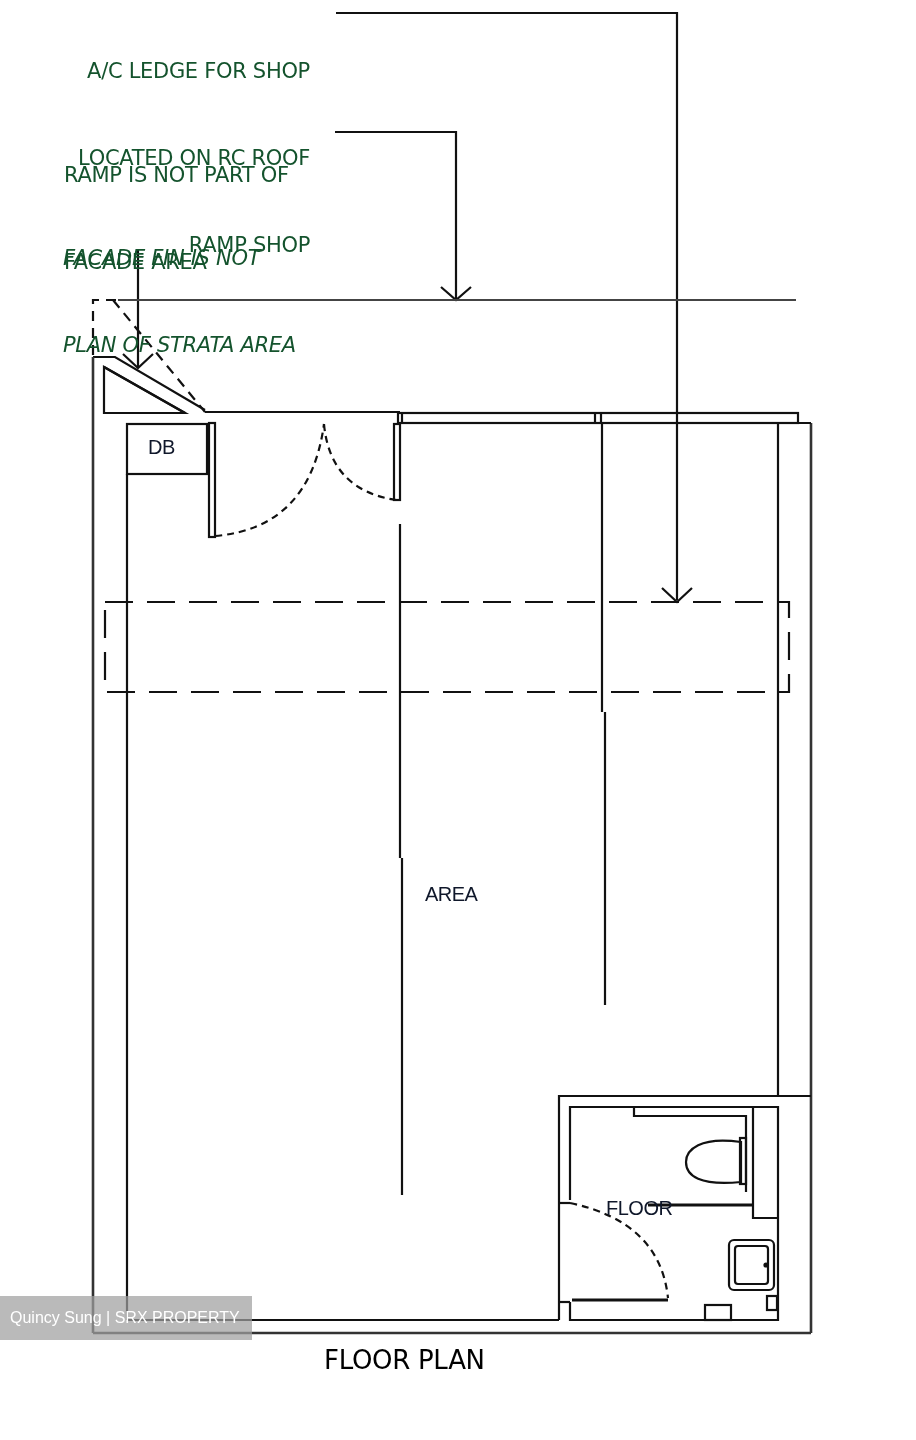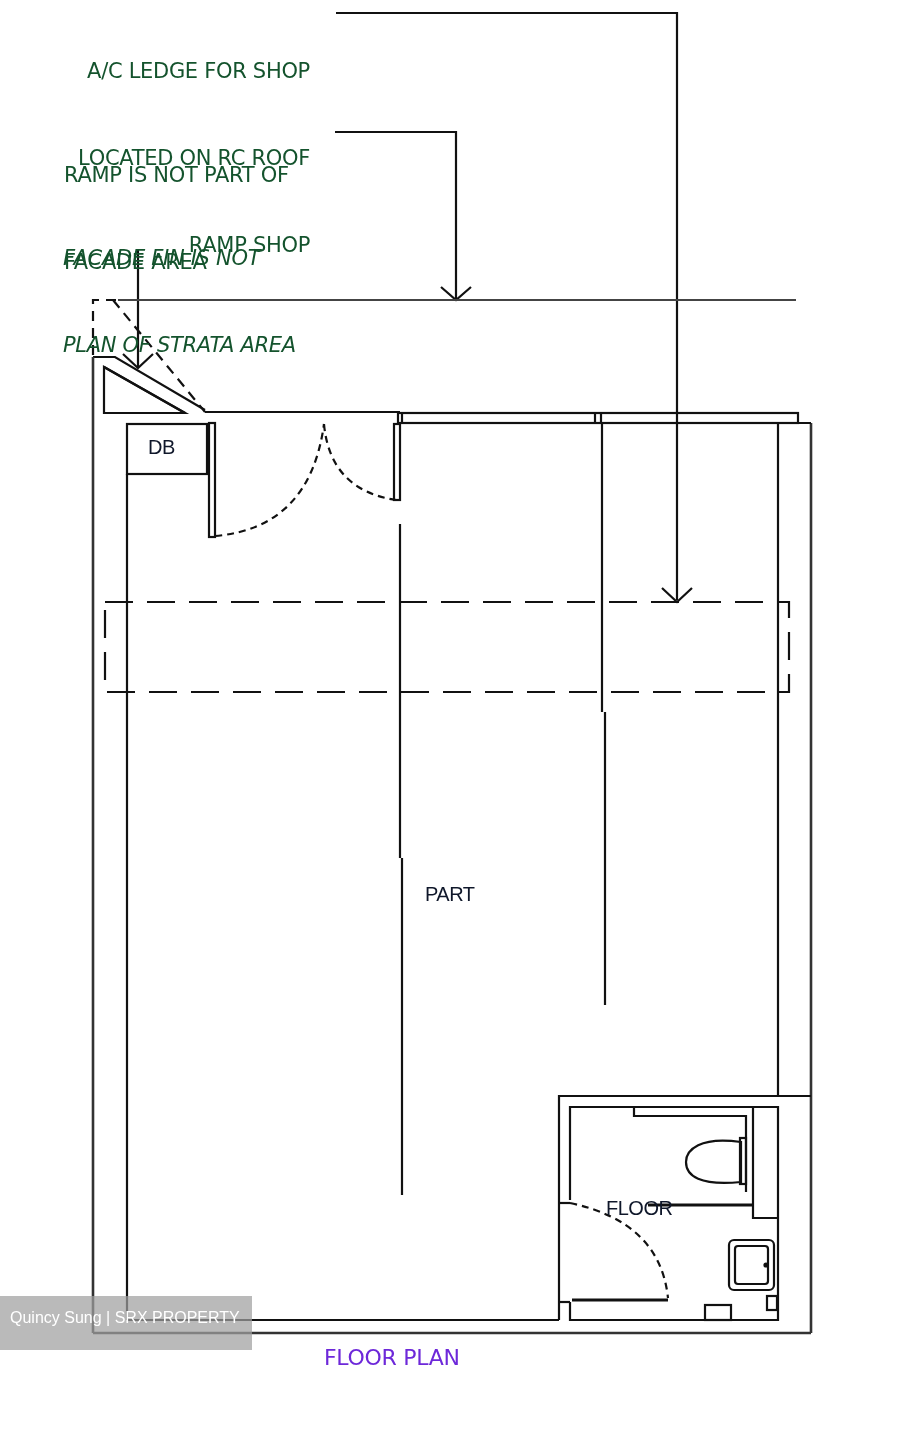--- a/index.html
+++ b/index.html
@@ -1,22 +1,22 @@
 <!DOCTYPE html>
 <html><head>
   <meta charset="utf-8">
   <style>
     html, body { margin: 0; padding: 0; background: #ffffff; }
     body { width: 916px; height: 1440px; position: relative; overflow: hidden; font-family: "DejaVu Sans", sans-serif; }
     #plan { position: absolute; left: 0; top: 0; width: 916px; height: 1440px; }
     .note { position: absolute; font-family: "DejaVu Sans", sans-serif; font-size: 21px; line-height: 29px; color: #14532d; letter-spacing: -0.3px; white-space: pre; }
     .note.right { text-align: right; }
     .room-label { position: absolute; font-family: "Liberation Sans", sans-serif; font-size: 20px; color: #0f172a; letter-spacing: -0.5px; }
-    .title { position: absolute; left: 324px; top: 1345px; font-family: "DejaVu Sans", sans-serif; font-size: 22px; color: #6d28d9; letter-spacing: -0.3px; }
-    .watermark { position: absolute; left: 0; top: 1296px; width: 252px; height: 54px; background: rgba(160,160,160,0.72); color: #ffffff; font-family: "Liberation Sans", sans-serif; font-size: 16px; line-height: 44px; padding-left: 10px; box-sizing: border-box; white-space: nowrap; }
+    .title { position: absolute; left: 324px; top: 1345px; font-family: "DejaVu Sans", sans-serif; font-size: 26px; color: #000000; letter-spacing: -0.3px; }
+    .watermark { position: absolute; left: 0; top: 1296px; width: 252px; height: 44px; background: rgba(160,160,160,0.72); color: #ffffff; font-family: "Liberation Sans", sans-serif; font-size: 16px; line-height: 44px; padding-left: 10px; box-sizing: border-box; white-space: nowrap; }
   </style>
 </head>
 <body>
 
 <svg id="plan" viewBox="0 0 916 1440" xmlns="http://www.w3.org/2000/svg">
   <g fill="none" stroke="#111" stroke-width="2.2">
 
     <g>
       <polyline points="336,13 677,13 677,600"></polyline>
       <polyline points="662,588 677,602 692,588"></polyline>
@@ -113,18 +113,18 @@
 <div class="note" style="left:64px; top:103px;">
   <div>RAMP IS NOT PART OF</div>
   <div>FACADE AREA</div>
 </div>
 <div class="note" style="left:63px; top:186px;font-style:italic;">
   <div>FACADE FIN IS NOT</div>
   <div>PLAN OF STRATA AREA</div>
 </div>
 
 <div class="room-label" style="left:148px; top:436px;">DB</div>
-<div class="room-label" style="left:425px; top:883px;">PART</div>
+<div class="room-label" style="left:425px; top:883px;">AREA</div>
 <div class="room-label" style="left:606px; top:1197px;">FLOOR</div>
 
 <div class="title">FLOOR PLAN</div>
 
 <div class="watermark">Quincy Sung | SRX PROPERTY</div>
 
 </body></html>

